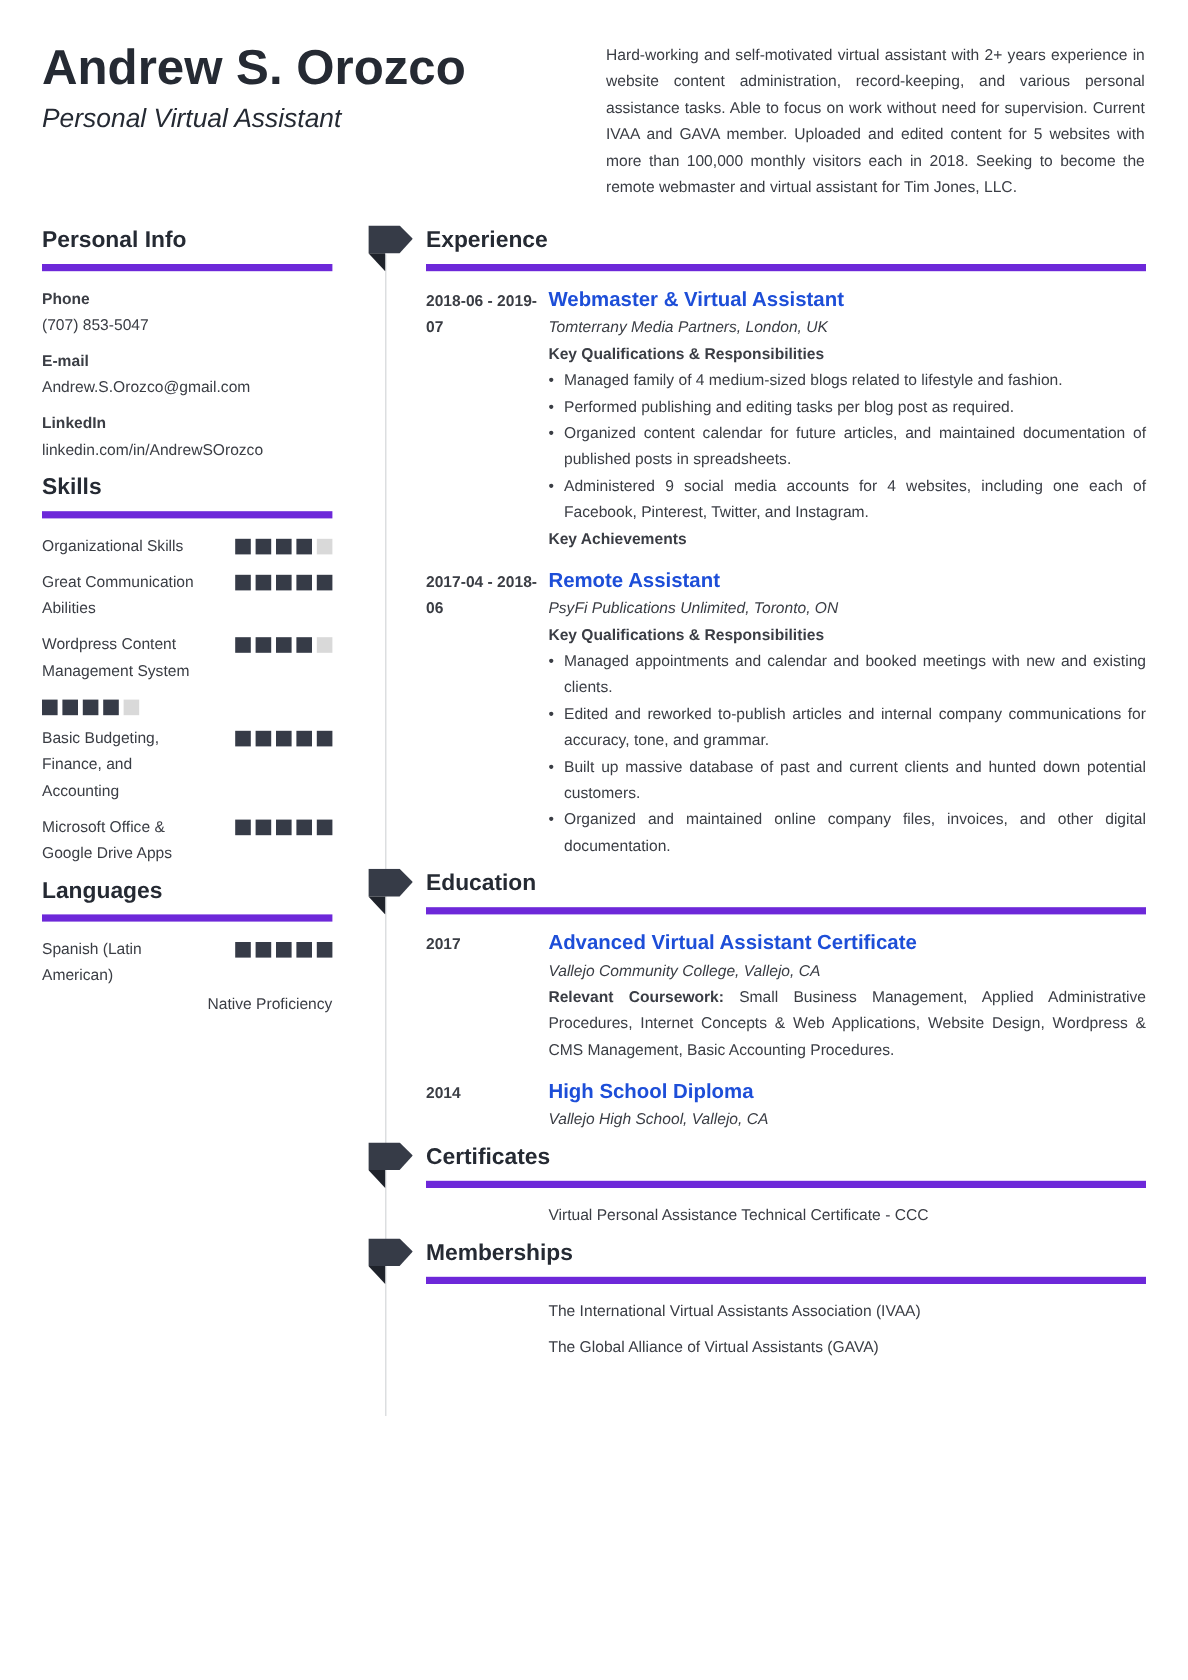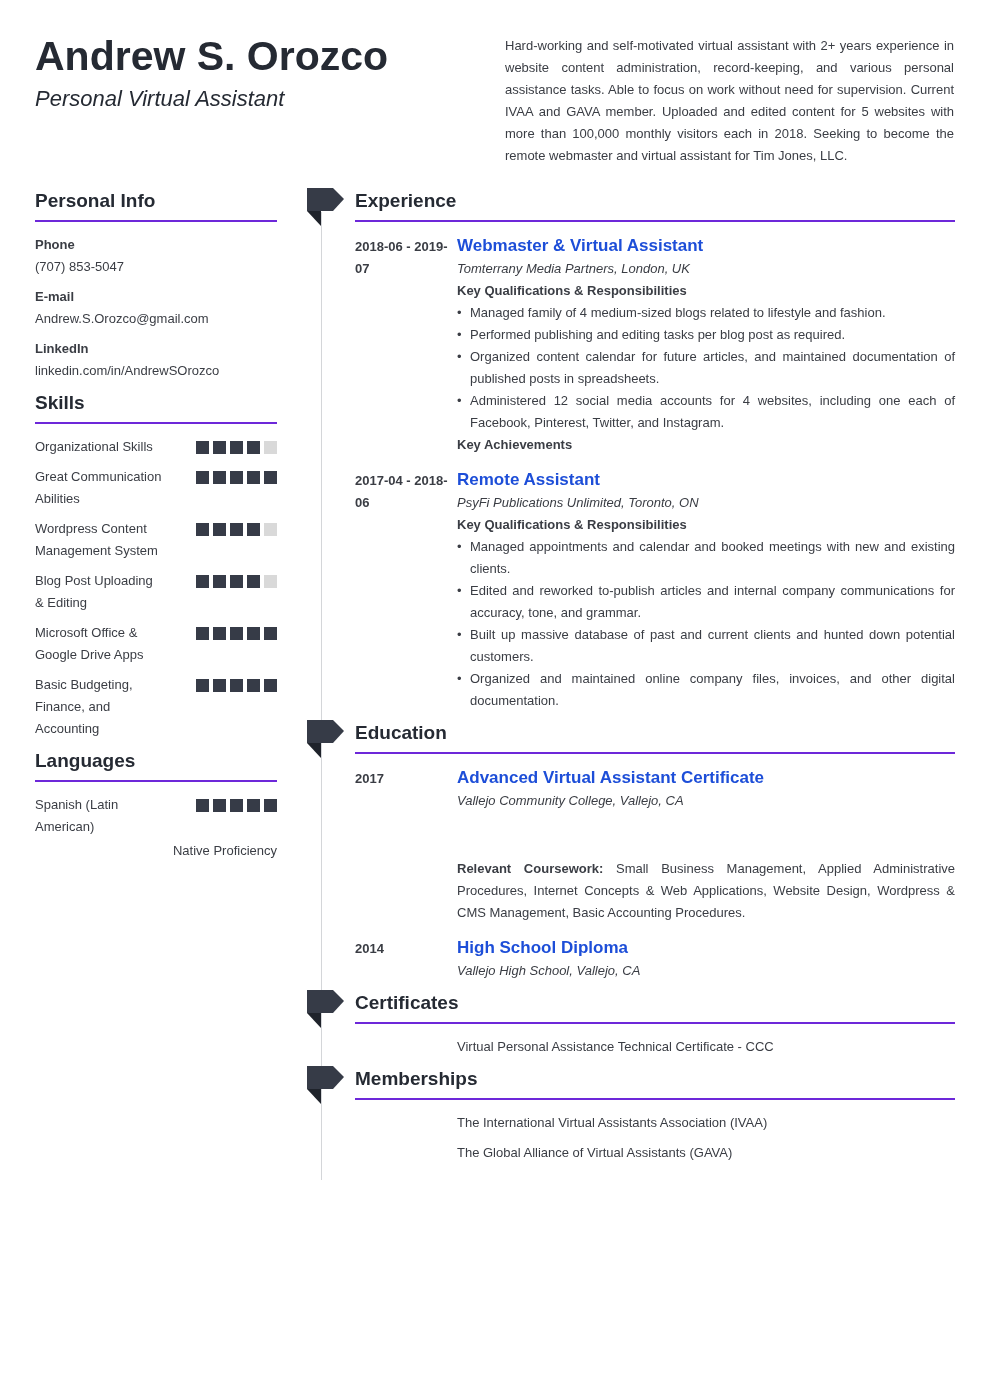--- a/index.html
+++ b/index.html
@@ -25,21 +25,21 @@
   }
   .summary {
     position: absolute; left: 505px; top: 35px; width: 449px;
     font-size: 13px; line-height: 22px; text-align: justify; color: #3a3d44;
   }
 
   
   .left { position: absolute; left: 35px; top: 188px; width: 242px; }
   .sec-title {
     font-size: 19px; font-weight: bold; color: #252a33;
-    padding-bottom: 6px; border-bottom: 2px solid #6d28d9;
+    padding-bottom: 6px; border-bottom: 6px solid #6d28d9;
     margin-bottom: 12px; line-height: 26px;
   }
   .info-label { font-weight: bold; font-size: 13px; color: #3a3d44; line-height: 22px; }
   .info-value { font-size: 13px; line-height: 22px; margin-bottom: 8px; }
   .left .sec-block { margin-bottom: 4px; }
 
   .skill-row { display: flex; justify-content: space-between; align-items: flex-start; margin-bottom: 8px; }
   .skill-name { width: 130px; line-height: 22px; font-size: 13px; }
   .bars { display: flex; gap: 4px; padding-top: 5px; }
   .bar { width: 13px; height: 13px; background: #363b47; }
@@ -58,21 +58,21 @@
 
   .entry { display: flex; margin-bottom: 8px; }
   .entry-date { width: 102px; font-weight: bold; font-size: 13px; line-height: 22px; color: #3a3d44; padding-top: 2px; }
   .entry-body { width: 498px; }
   .entry-title { font-size: 17px; font-weight: bold; color: #1d4ed8; line-height: 24px; }
   .entry-org { font-style: italic; font-size: 13px; line-height: 22px; }
   .entry-sub { font-weight: bold; font-size: 13px; line-height: 22px; }
   ul.bullets { list-style: none; }
   ul.bullets li { position: relative; padding-left: 13px; line-height: 22px; text-align: justify; }
   ul.bullets li::before { content: "•"; position: absolute; left: 0; top: 0; }
-  .coursework { line-height: 22px; text-align: justify; margin-top: 46px; }
+  .coursework { line-height: 22px; text-align: justify; }
   .coursework b { font-weight: bold; }
   .plain-item { padding-left: 102px; line-height: 22px; margin-bottom: 8px; }
 </style>
 </head>
 <body>
 
 <div class="page">
 
   <div class="name">Andrew S. Orozco</div>
   <div class="role">Personal Virtual Assistant</div>
@@ -116,41 +116,40 @@
             <div class="skill-name">Wordpress Content Management System</div>
             <div class="bars">
               <span class="bar"></span>
               <span class="bar"></span>
               <span class="bar"></span>
               <span class="bar"></span>
               <span class="bar empty"></span>
             </div>
           </div>
           <div class="skill-row">
-            <div class="skill-name">Blog Post Uploading &amp; Editing</div>
             <div class="bars">
               <span class="bar"></span>
               <span class="bar"></span>
               <span class="bar"></span>
               <span class="bar"></span>
               <span class="bar empty"></span>
             </div>
           </div>
           <div class="skill-row">
+            <div class="skill-name">Basic Budgeting, Finance, and Accounting</div>
+            <div class="bars">
+              <span class="bar"></span>
+              <span class="bar"></span>
+              <span class="bar"></span>
+              <span class="bar"></span>
+              <span class="bar"></span>
+            </div>
+          </div>
+          <div class="skill-row">
             <div class="skill-name">Microsoft Office &amp; Google Drive Apps</div>
-            <div class="bars">
-              <span class="bar"></span>
-              <span class="bar"></span>
-              <span class="bar"></span>
-              <span class="bar"></span>
-              <span class="bar"></span>
-            </div>
-          </div>
-          <div class="skill-row">
-            <div class="skill-name">Basic Budgeting, Finance, and Accounting</div>
             <div class="bars">
               <span class="bar"></span>
               <span class="bar"></span>
               <span class="bar"></span>
               <span class="bar"></span>
               <span class="bar"></span>
             </div>
           </div>
         </div>
     </div>
@@ -187,21 +186,21 @@
           <span>2018-06 - 2019-07</span>
         </div>
         <div class="entry-body">
           <div class="entry-title">Webmaster &amp; Virtual Assistant</div>
           <div class="entry-org">Tomterrany Media Partners, London, UK</div>
           <div class="entry-sub">Key Qualifications &amp; Responsibilities</div>
           <ul class="bullets">
               <li>Managed family of 4 medium-sized blogs related to lifestyle and fashion.</li>
               <li>Performed publishing and editing tasks per blog post as required.</li>
               <li>Organized content calendar for future articles, and maintained documentation of published posts in spreadsheets.</li>
-              <li>Administered 12 social media accounts for 4 websites, including one each of Facebook, Pinterest, Twitter, and Instagram.</li>
+              <li>Administered 9 social media accounts for 4 websites, including one each of Facebook, Pinterest, Twitter, and Instagram.</li>
             </ul>
           <div class="entry-sub">Key Achievements</div>
         </div>
       </div>
 
       <div class="entry" style="margin-top:12px;">
         <div class="entry-date">
           <span>2017-04 - 2018-06</span>
         </div>
         <div class="entry-body">

